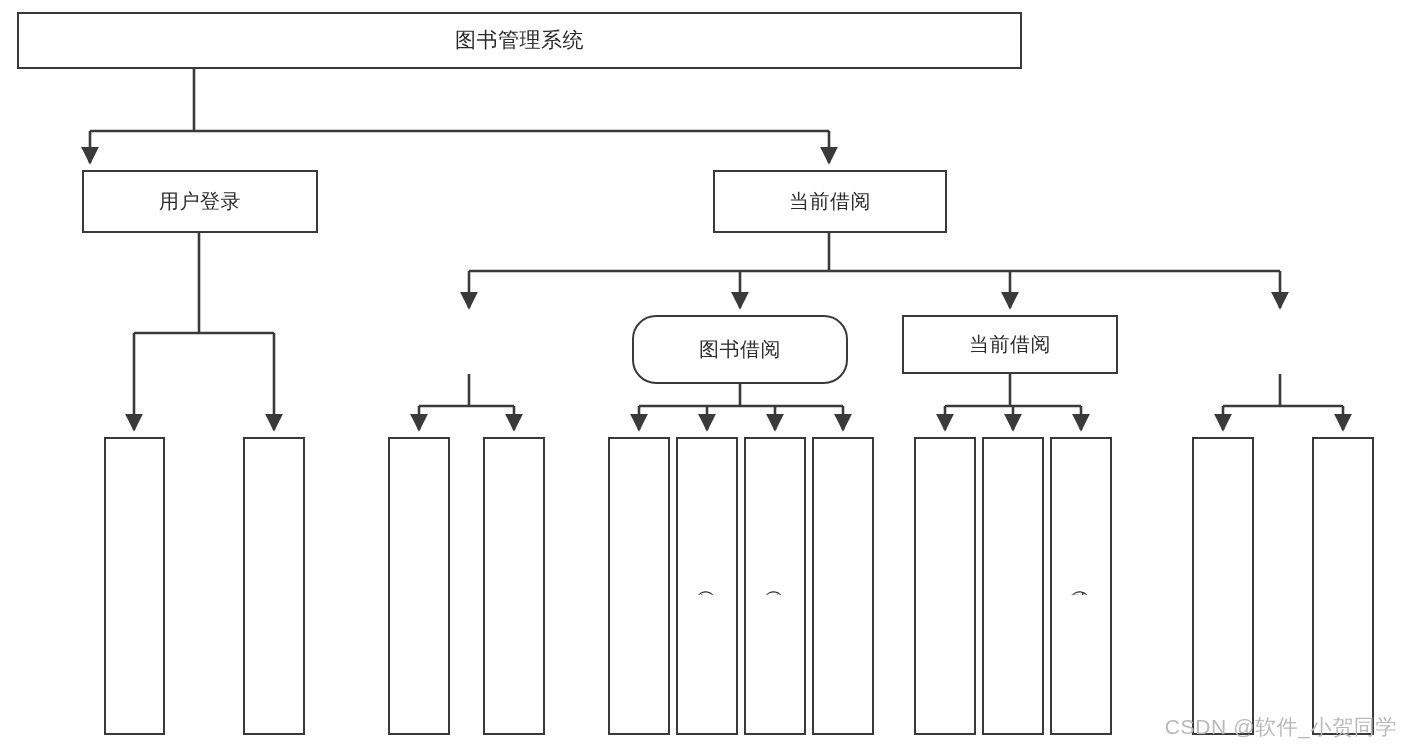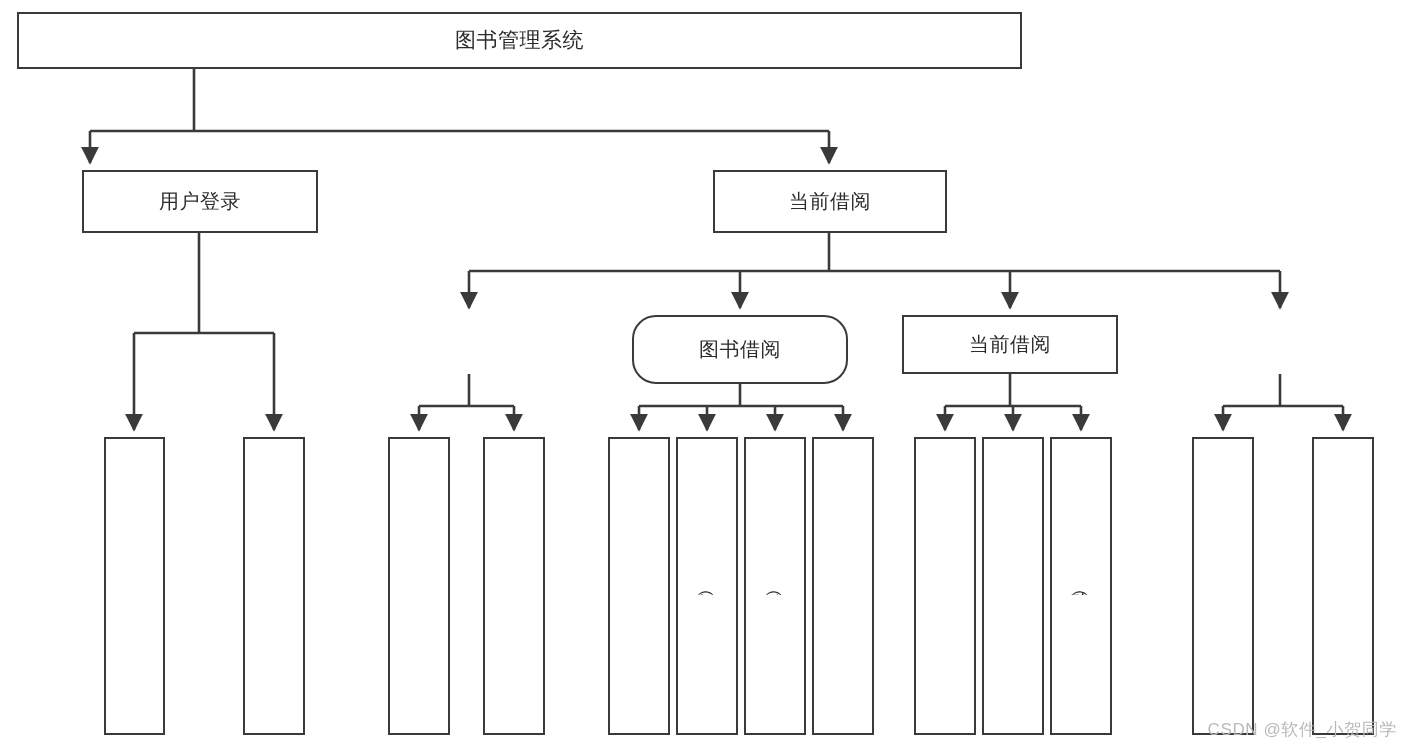--- a/index.html
+++ b/index.html
@@ -52,21 +52,21 @@
     text-orientation: upright;
     line-height: 1.0;
     letter-spacing: 2px;
     max-height: 100%;
     overflow: hidden;
   }
   #watermark {
     position: absolute;
     right: 8px;
     bottom: 6px;
-    font-size: 17px;
+    font-size: 21px;
     color: #b9b9b9;
     letter-spacing: 0.6px;
     white-space: nowrap;
     z-index: 5;
     font-family: "Liberation Sans", "DejaVu Sans", sans-serif;
   }
 </style>
 </head>
 <body>
 

